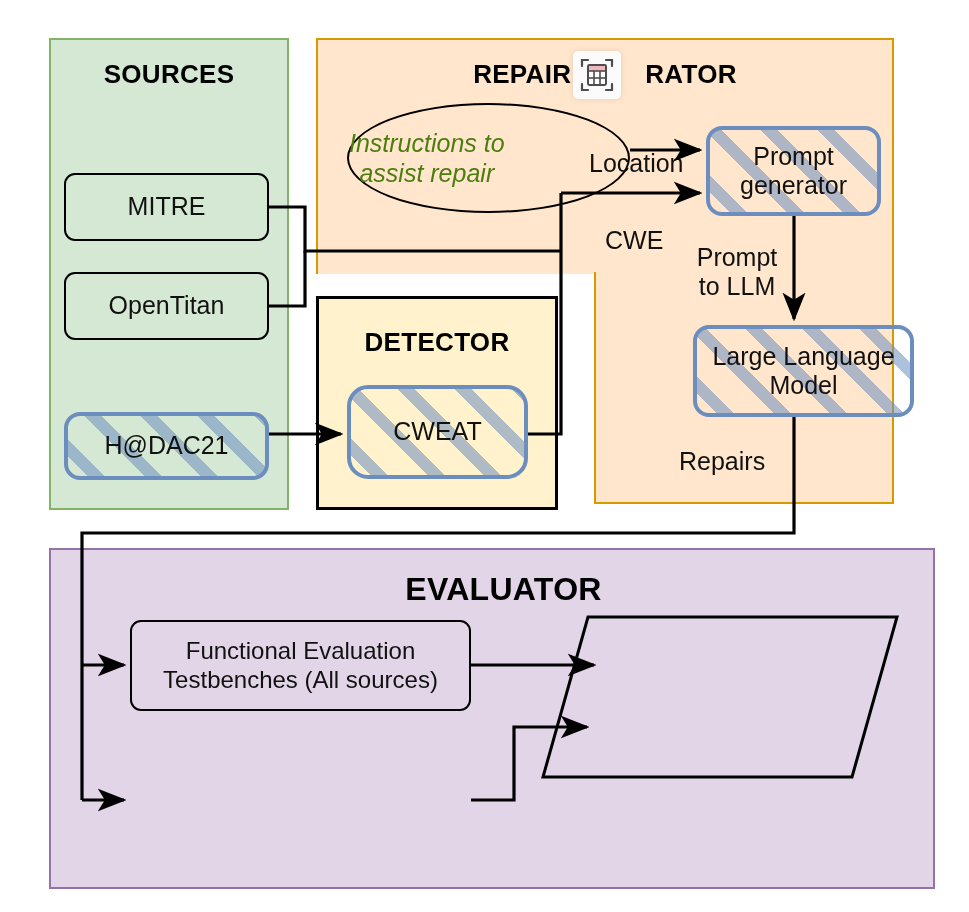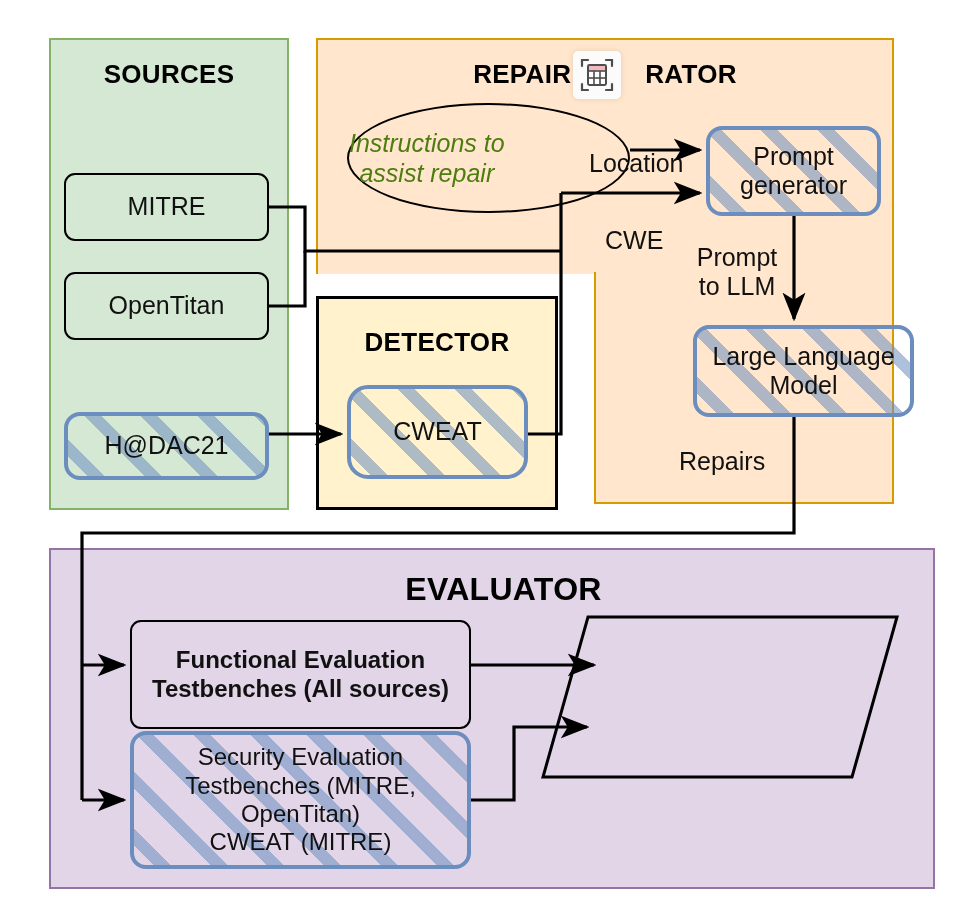--- a/index.html
+++ b/index.html
@@ -193,35 +193,27 @@
     <span>Prompt</span><br>
     <span>to LLM</span>
   </div>
 
   <div class="edge-label" style="left:679px; top:447px; font-size:25px;">Repairs</div>
 
   <div class="node node-hatch" style="left:347px; top:385px; width:181px; height:94px; font-size:25px;border-radius:21px;">
     <span>CWEAT</span>
   </div>
 
-  <div class="node node-plain" style="left:130px; top:620px; width:341px; height:109px; font-size:24px;font-weight:bold;">
+  <div class="node node-plain" style="left:130px; top:620px; width:341px; height:91px; font-size:24px;">
     <span>
       <span>Functional Evaluation</span><br>
       <span>Testbenches (All sources)</span>
     </span>
   </div>
 
-  <div class="node node-hatch" style="left:130px; top:731px; width:341px; height:138px; font-size:24px;">
-    <span>
-      <span>Security Evaluation</span><br>
-      <span>Testbenches (MITRE,</span><br>
-      <span>OpenTitan)</span><br>
-      <span>CWEAT (MITRE)</span>
-    </span>
-  </div>
 
   <div class="outbox" style="left:540px; top:614px; width:360px; height:166px;">
     <svg width="360" height="166" viewBox="0 0 360 166">
       <polygon points="48,3 357,3 312,163 3,163" fill="#e1d5e7" stroke="#000000" stroke-width="3"></polygon>
     </svg>
   </div>
 
   <div class="result-row" style="left:604px; top:634px;">
     <span class="tick-box">
       <svg width="40" height="38" viewBox="0 0 40 38" style="position:absolute;left:0;top:-3px;overflow:visible;">

